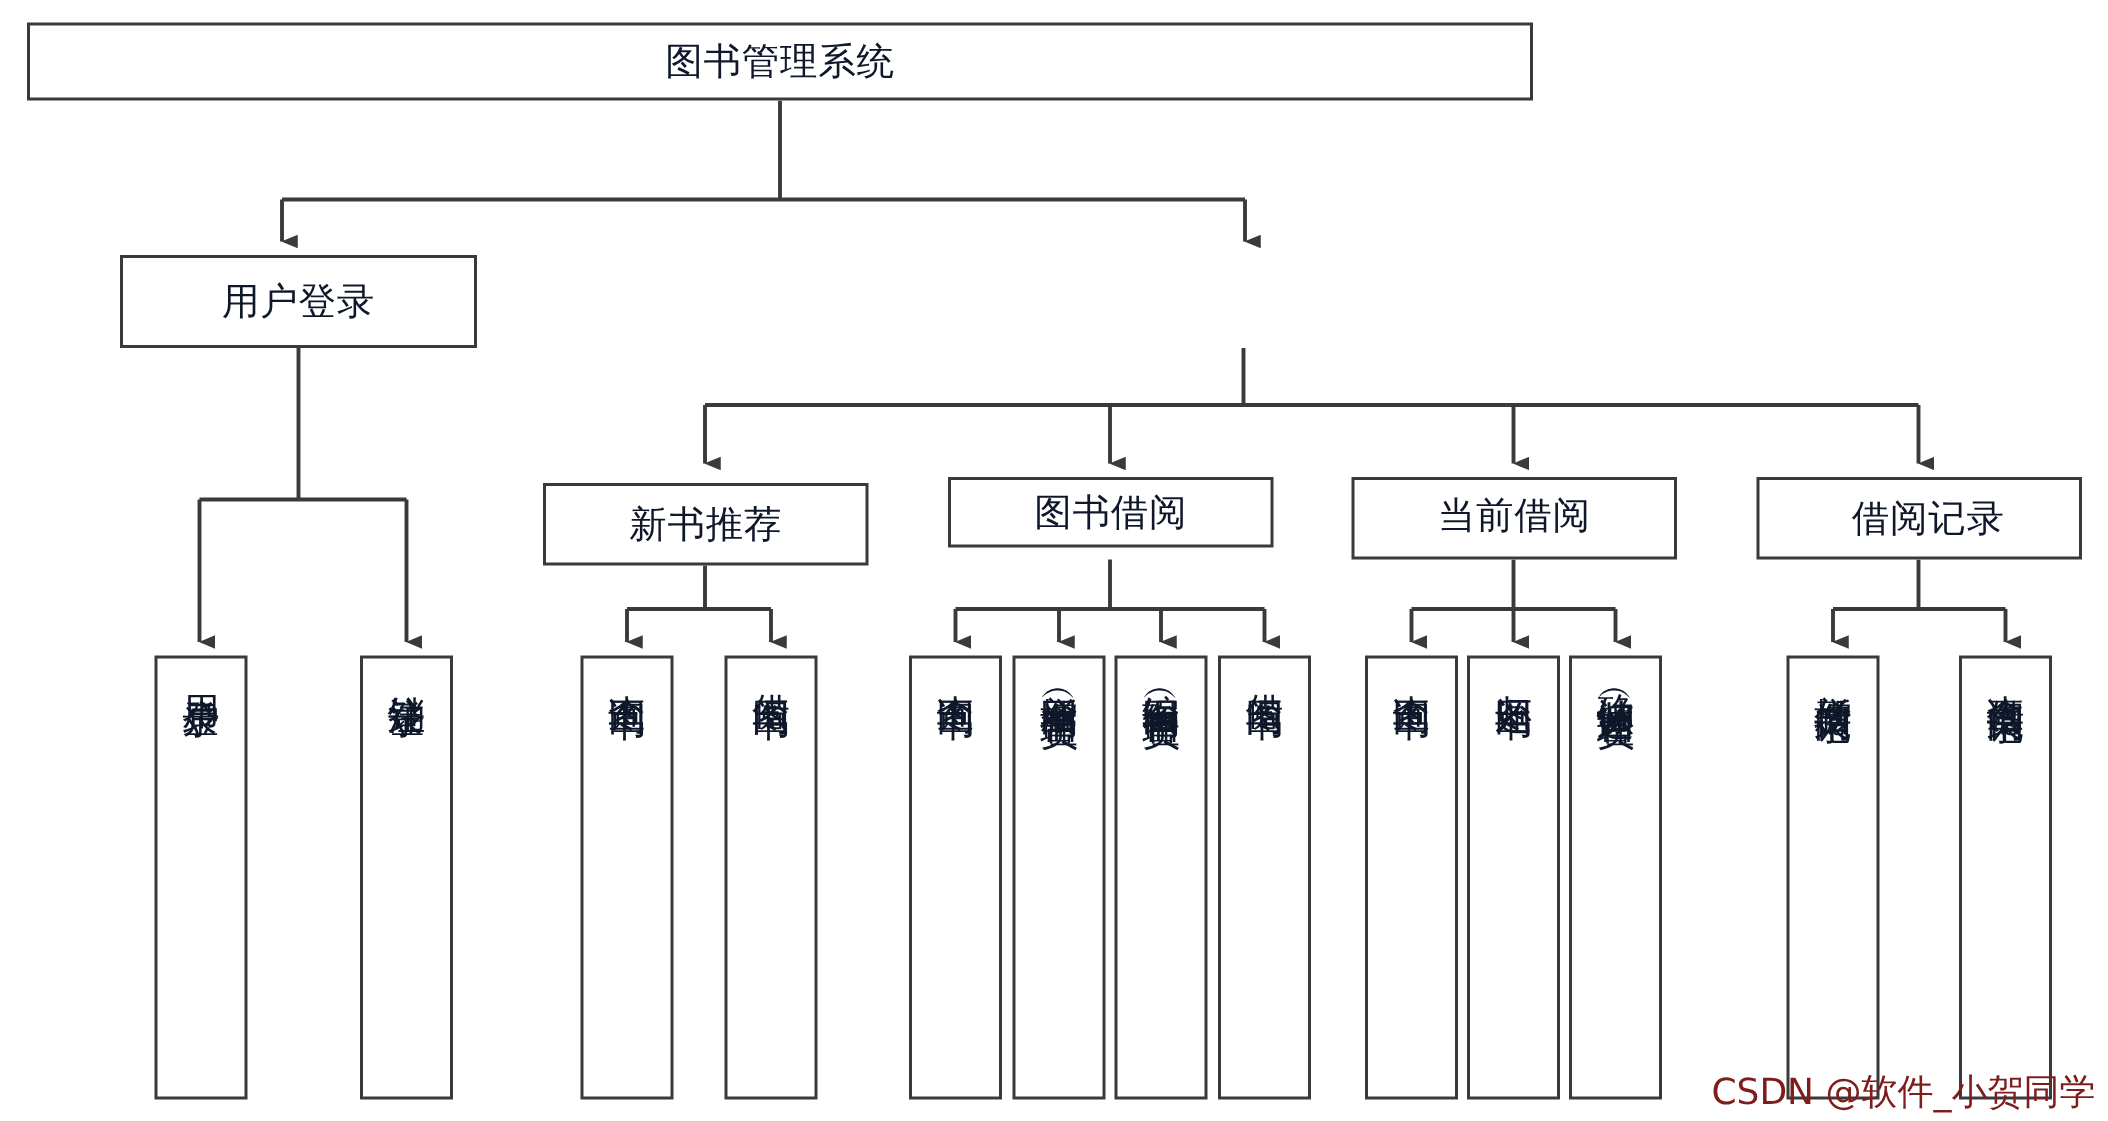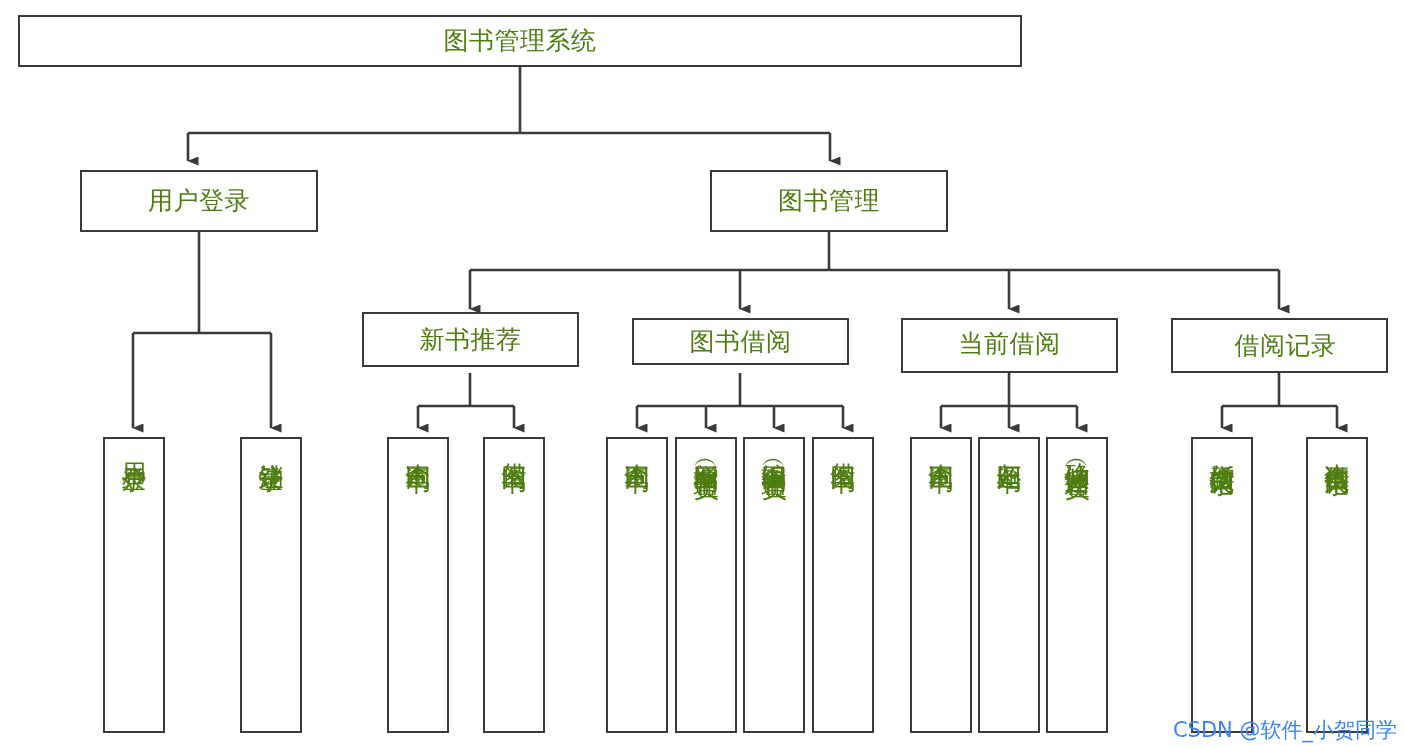--- a/index.html
+++ b/index.html
@@ -30,21 +30,21 @@
     position: absolute;
     box-sizing: border-box;
     border: 2.5px solid #3a3a3a;
     background: #ffffff;
     display: flex;
     align-items: center;
     justify-content: center;
     overflow: hidden;
   }
   .node-label {
-    color: #4d7c0f;
+    color: #0f172a;
     font-size: 25px;
     line-height: 1.18;
     letter-spacing: 0.5px;
     white-space: nowrap;
     text-align: center;
   }
   
   .node-box.vertical .node-label {
     writing-mode: vertical-rl;
     text-orientation: upright;
@@ -53,22 +53,22 @@
   }
   .node-box.vertical {
     align-items: flex-start;
     justify-content: center;
     padding-top: 4px;
   }
   .watermark {
     position: absolute;
     right: 8px;
     bottom: 3px;
-    font-size: 21px;
-    color: #3b82f6;
+    font-size: 24px;
+    color: #7f1d1d;
     white-space: nowrap;
     user-select: none;
     margin-top: 40px;
   }
 </style>
 </head>
 <body>
 
 <div id="diagram-root">
 
@@ -125,25 +125,22 @@
     </g>
   </svg>
 
   <div class="node-box" style="left:18px; top:15px; width:1004px; height:52px;">
     <span class="node-label">图书管理系统</span>
   </div>
 
   <div class="node-box" style="left:80px; top:170px; width:238px; height:62px;">
     <span class="node-label">用户登录</span>
   </div>
-  <div class="node-box" style="left:710px; top:170px; width:238px; height:62px;">
-    <span class="node-label">图书管理</span>
-  </div>
 
-  <div class="node-box" style="left:362px; top:312px; width:217px; height:55px;">
+  <div class="node-box" style="left:362px; top:322px; width:217px; height:55px;">
     <span class="node-label">新书推荐</span>
   </div>
   <div class="node-box" style="left:632px; top:318px; width:217px; height:47px;">
     <span class="node-label">图书借阅</span>
   </div>
   <div class="node-box" style="left:901px; top:318px; width:217px; height:55px;font-family:Liberation Mono, monospace;">
     <span class="node-label">当前借阅</span>
   </div>
   <div class="node-box" style="left:1171px; top:318px; width:217px; height:55px;padding-left:12px;">
     <span class="node-label">借阅记录</span>

